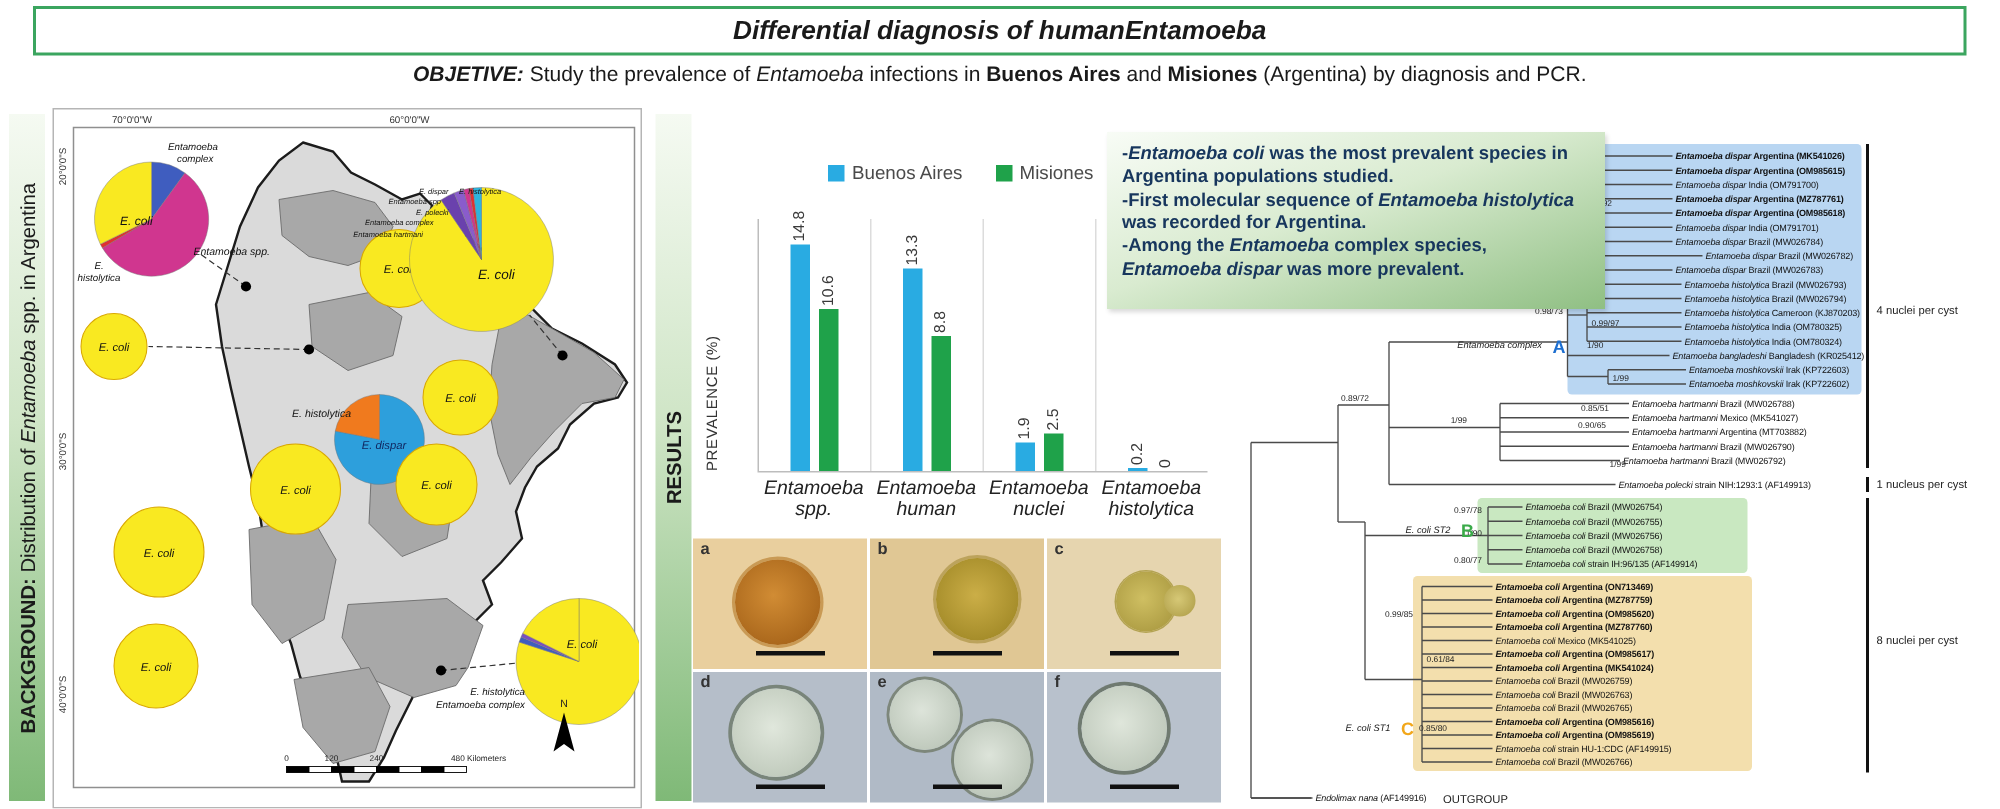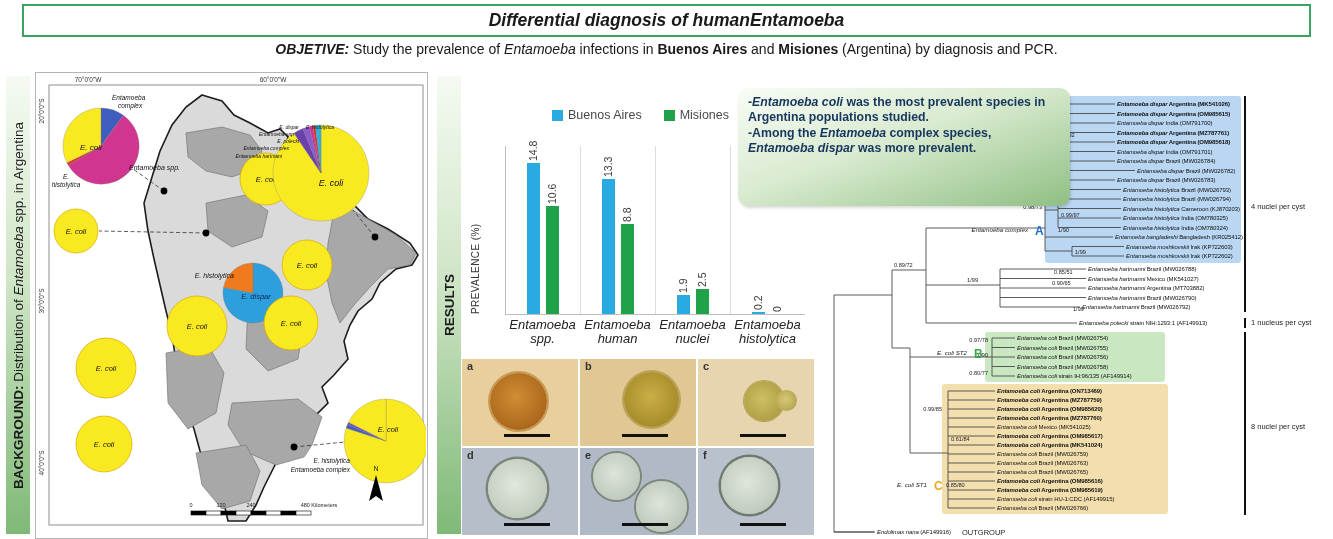--- a/index.html
+++ b/index.html
@@ -13,21 +13,21 @@
   .chart{left:468px;top:96px;width:348px;height:264px}
   .chart .axis{position:absolute;background:#bdbdbd}
   .chart .sep{position:absolute;width:1px;background:#dcdcdc}
   .chart .bar{position:absolute}
   .chart .vlab{position:absolute;writing-mode:vertical-rl;transform:rotate(180deg);font-size:10.5px;color:#3a3a3a;height:34px;display:flex;align-items:center}
   .chart .cat{position:absolute;top:222px;width:75px;text-align:center;font-style:italic;font-size:13px;line-height:1.08;color:#222}
   .chart .ylab{position:absolute;left:2px;top:58px;height:160px;writing-mode:vertical-rl;transform:rotate(180deg);font-size:10px;color:#333;display:flex;align-items:center;letter-spacing:.4px}
   .chart .legend{position:absolute;left:84px;top:12px;display:flex;gap:22px;font-size:12.5px;color:#4a4a4a;align-items:center}
   .chart .legend .it{display:flex;align-items:center;gap:5px}
   .chart .legend .sw{width:11px;height:11px;display:inline-block}
-  .findings{left:738px;top:88px;width:312px;min-height:104px;border-radius:10px;background:linear-gradient(160deg,#f8fcf6 0%,#d9ebd0 45%,#8fbf83 100%);padding:7px 10px;font-size:12.3px;font-weight:bold;color:#17365d;line-height:1.25;box-shadow:1px 2px 3px rgba(0,0,0,.15);z-index:5}
+  .findings{left:738px;top:88px;width:312px;min-height:104px;border-radius:0;background:linear-gradient(160deg,#f8fcf6 0%,#d9ebd0 45%,#8fbf83 100%);padding:7px 10px;font-size:12.3px;font-weight:bold;color:#17365d;line-height:1.25;box-shadow:1px 2px 3px rgba(0,0,0,.15);z-index:5}
   .micro{left:462px;top:359px;display:grid;grid-template-columns:repeat(3,116px);grid-auto-rows:87px;gap:2px}
   .mp{position:relative;overflow:hidden}
   .mp .lt{position:absolute;left:5px;top:1px;font-weight:bold;font-size:11px;color:#333;z-index:2}
   .mp .sb{position:absolute;height:3px;background:#111;bottom:9px;left:42px;width:46px;z-index:2}
   .mp .c1,.mp .c2{position:absolute;border-radius:50%}
   .mp-a{background:#e9cf9e}.mp-a .c1{left:28px;top:14px;width:57px;height:57px;background:radial-gradient(circle at 45% 42%,#d18c34,#9c5a13);box-shadow:0 0 0 2px #c99a55}
   .mp-b{background:#e0c794}.mp-b .c1{left:44px;top:13px;width:55px;height:55px;background:radial-gradient(circle at 48% 45%,#cbae47,#97801f);box-shadow:0 0 0 2px #bca35c}
   .mp-c{background:#e6d5af}.mp-c .c1{left:46px;top:22px;width:40px;height:40px;background:radial-gradient(circle at 45% 45%,#cfbf62,#a3923a);box-shadow:0 0 0 1px #b3a352}.mp-c .c2{left:78px;top:31px;width:21px;height:21px;background:radial-gradient(circle at 45% 45%,#d6c876,#ab9a44)}
   .mp-d{background:#b5bec9}.mp-d .c1{left:26px;top:11px;width:59px;height:59px;background:radial-gradient(circle at 46% 44%,#e0e7dc,#b6c1b2);box-shadow:0 0 0 2.5px #79857a}
   .mp-e{background:#b0bac6}.mp-e .c1{left:13px;top:5px;width:47px;height:47px;background:radial-gradient(circle at 46% 44%,#dde4da,#b4bfb1);box-shadow:0 0 0 2px #7d877b}.mp-e .c2{left:56px;top:33px;width:51px;height:51px;background:radial-gradient(circle at 46% 44%,#dde4da,#b1bcae);box-shadow:0 0 0 2px #7d877b}
@@ -188,20 +188,21 @@
     <div class="vlab" style="left: 284px; top: 180px;">0.2</div>
     <div class="vlab" style="left: 303px; top: 182px;">0</div>
     <div class="cat" style="left: 262px;">
       <div>Entamoeba</div>
       <div>histolytica</div>
     </div>
   </div>
 
 <div class="abs findings" id="findings">
     <div><span>-</span><span style="font-style: italic;">Entamoeba coli</span><span> was the most prevalent species in Argentina populations studied.</span></div>
+    <div><span>-First molecular sequence of </span><span style="font-style: italic;">Entamoeba histolytica</span><span> was recorded for Argentina.</span></div>
     <div><span>-Among the </span><span style="font-style: italic;">Entamoeba</span><span> complex species, </span><span style="font-style: italic;">Entamoeba dispar</span><span> was more prevalent.</span></div>
   </div>
 
 <div class="abs micro" id="micro">
     <div class="mp mp-a">
       <span class="lt">a</span>
       <span class="c1"></span>
       <span class="sb"></span>
     </div>
     <div class="mp mp-b">

